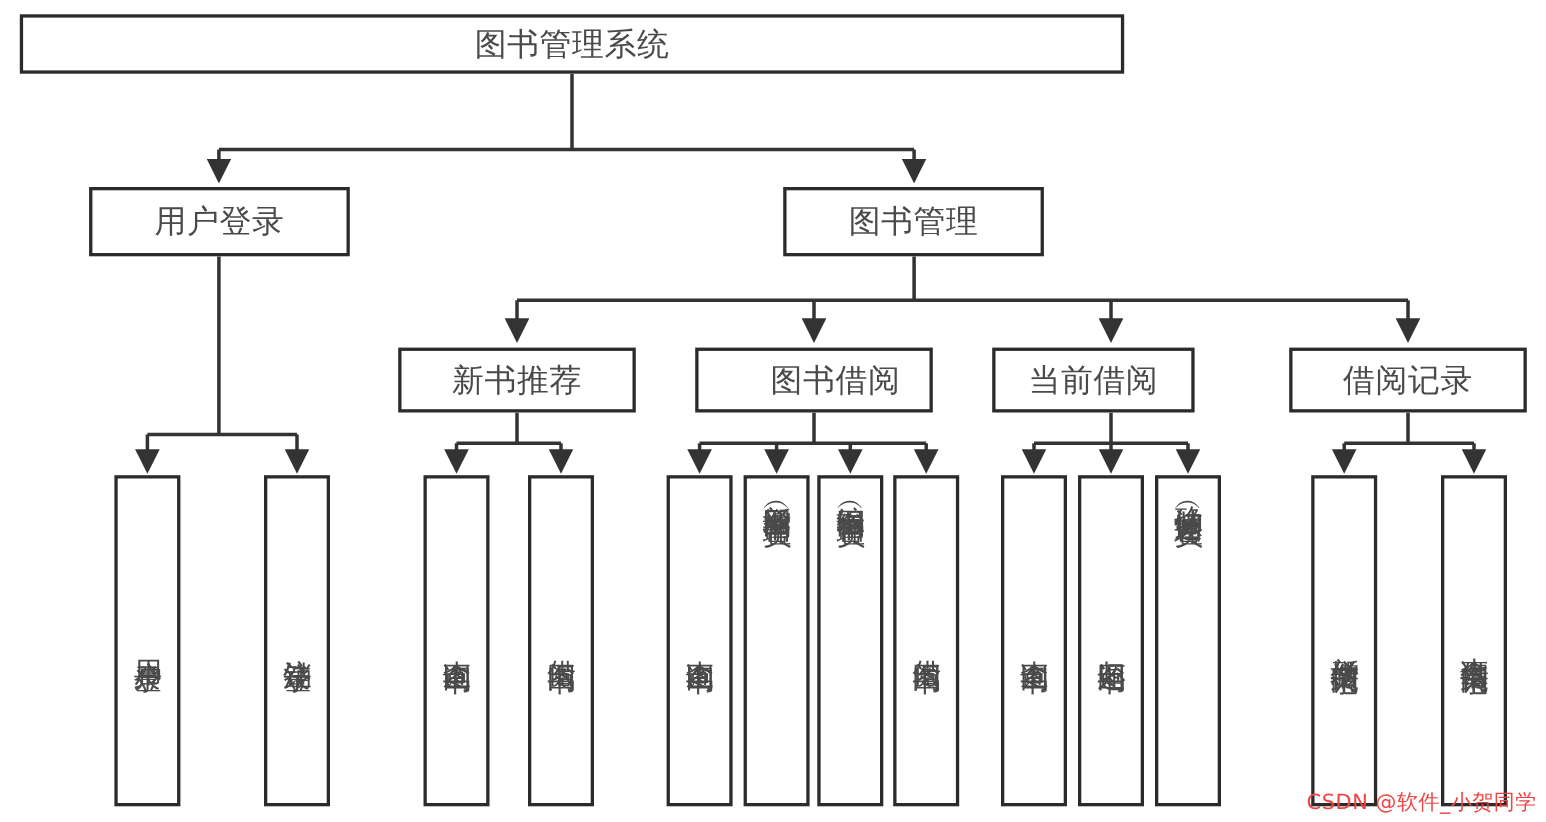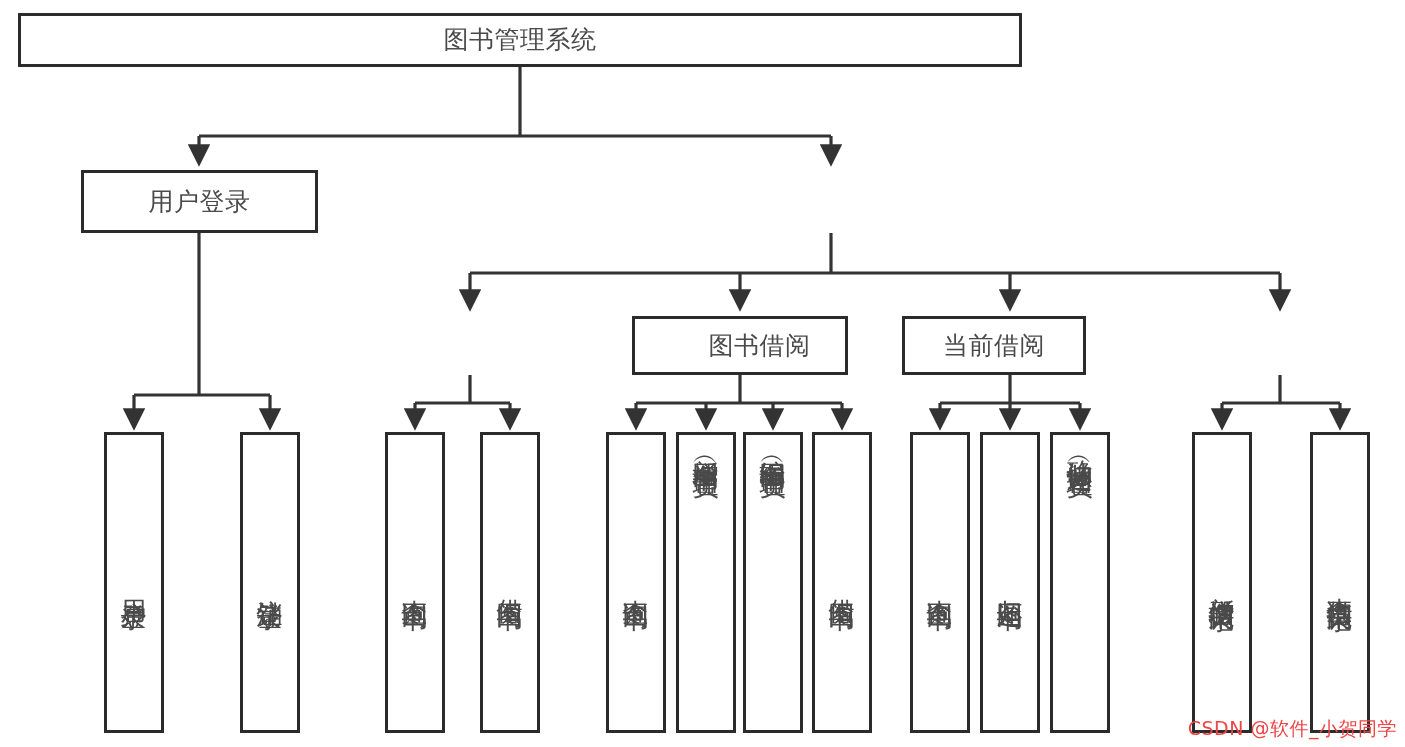--- a/index.html
+++ b/index.html
@@ -37,21 +37,21 @@
   }
   .node .label {
     color: #4a4a4a;
     line-height: 1.18;
     text-align: center;
     white-space: pre;
   }
   .node-root .label,
   .node-l2 .label,
   .node-l3 .label {
-    font-size: 25px;
+    font-size: 29px;
     letter-spacing: 0.5px;
     text-align: right;
   }
   .node-root {
     border-width: 3px;
   }
   .node-leaf {
     border-width: 3px;
     align-items: flex-start;
     justify-content: center;
@@ -142,27 +142,36 @@
     </g>
   </svg>
 
   <div class="node node-root" style="left:18px; top:13px; width:1004px; height:54px;">
     <span class="label">图书管理系统</span>
   </div>
 
   <div class="node node-l2" style="left:81px; top:170px; width:237px; height:63px;">
     <span class="label">用户登录</span>
   </div>
-
+  <div class="node node-l2" style="left:712px; top:170px; width:237px; height:63px;">
+    <span class="label">图书管理</span>
+  </div>
+
+  <div class="node node-l3" style="left:362px; top:316px; width:216px; height:59px;">
+    <span class="label">新书推荐</span>
+  </div>
   <div class="node node-l3" style="left:632px; top:316px; width:216px; height:59px;padding-left:39px;">
     <span class="label">图书借阅</span>
   </div>
   <div class="node node-l3" style="left:902px; top:316px; width:184px; height:59px;">
     <span class="label">当前借阅</span>
   </div>
+  <div class="node node-l3" style="left:1172px; top:316px; width:216px; height:59px;">
+    <span class="label">借阅记录</span>
+  </div>
 
   <div class="node node-leaf" style="left:104px; top:432px; width:60px; height:301px;">
     <span class="leaf-inner">
       <span class="label">用户登录</span>
     </span>
   </div>
   <div class="node node-leaf" style="left:240px; top:432px; width:60px; height:301px;">
     <span class="leaf-inner">
       <span class="label">注销登录</span>
     </span>

